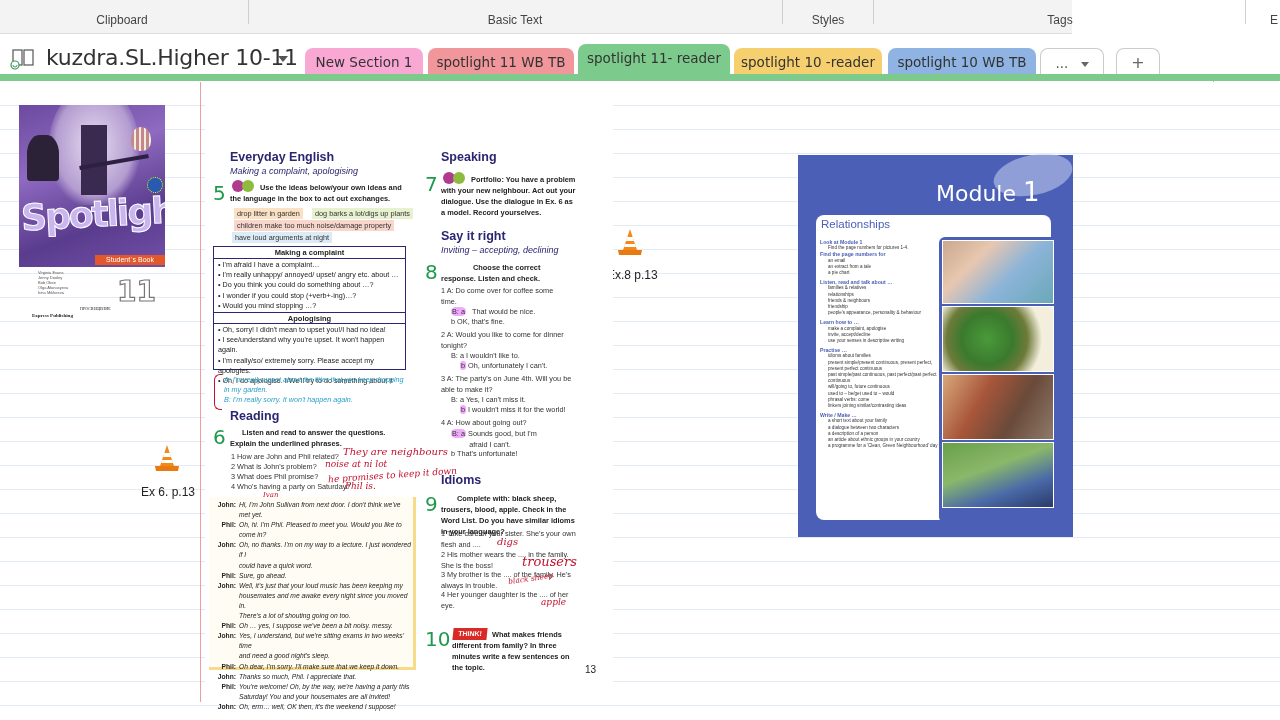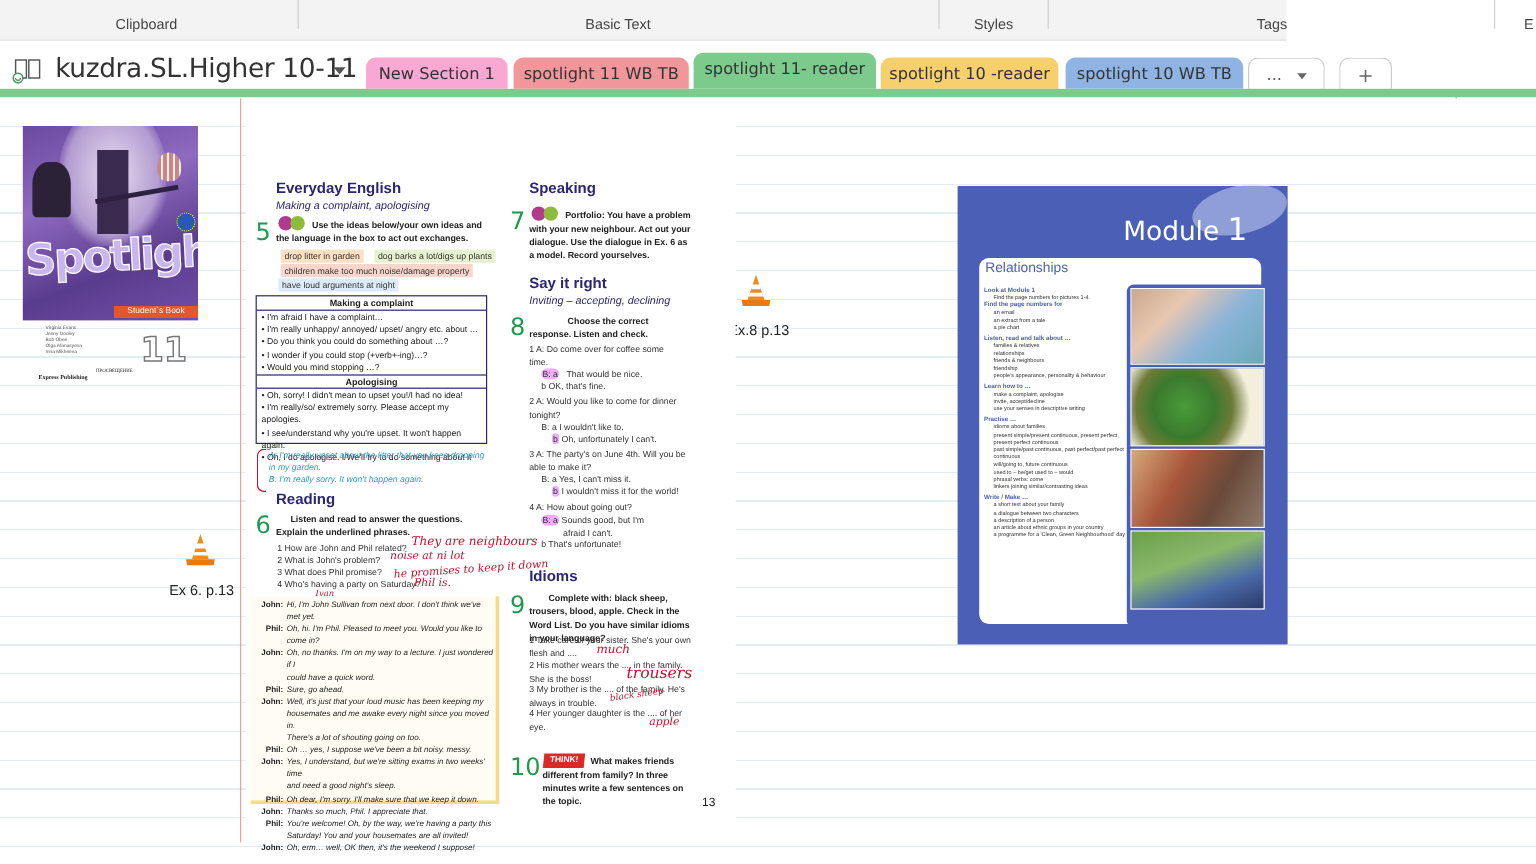--- a/index.html
+++ b/index.html
@@ -164,22 +164,22 @@
   <ul>
     <li>I'm afraid I have a complaint…</li>
     <li>I'm really unhappy/ annoyed/ upset/ angry etc. about …</li>
     <li>Do you think you could do something about …?</li>
     <li>I wonder if you could stop (+verb+-ing)…?</li>
     <li>Would you mind stopping …?</li>
   </ul>
   <div class="hdr hdr2">Apologising</div>
   <ul>
     <li>Oh, sorry! I didn't mean to upset you!/I had no idea!</li>
+    <li>I see/understand why you're upset. It won't happen again.</li>
     <li>I'm really/so/ extremely sorry. Please accept my apologies.</li>
-    <li>I see/understand why you're upset. It won't happen again.</li>
     <li>Oh, I do apologise. I/We'll try to do something about it</li>
   </ul>
 </div>
 <div style="position:absolute;left:214px;top:374px;width:8px;height:36px;border:1.5px solid #c2102c;border-right:none;border-radius:6px 0 0 6px"></div>
 <div class="ex" style="left:224px;top:375px;width:186px">A:  I'm really upset about the litter that you keep dropping in my garden.</div>
 <div class="ex" style="left:224px;top:395px;width:186px">B:  I'm really sorry. It won't happen again.</div>
 
 <div class="h2" style="left:230px;top:409px">Reading</div>
 <div class="num" style="left:213px;top:425px">6</div>
 <div class="instr" style="left:230px;top:427px;width:180px;text-indent:12px">Listen and read to answer the questions. Explain the underlined phrases.</div>
@@ -292,21 +292,21 @@
 <div class="resp" style="left:451px;top:429px;width:100px"><span class="hl">B: a</span> Sounds good, but I'm<br>&nbsp;&nbsp;&nbsp;&nbsp;&nbsp;&nbsp;&nbsp;&nbsp;&nbsp;afraid I can't.</div>
 <div class="resp" style="left:451px;top:449px">      b   That's unfortunate!</div>
 
 <div class="h2" style="left:441px;top:473px">Idioms</div>
 <div class="num" style="left:425px;top:492px">9</div>
 <div class="instr" style="left:441px;top:493px;width:135px;text-indent:16px">Complete with: black sheep, trousers, blood, apple. Check in the Word List. Do you have similar idioms in your language?</div>
 <div class="resp" style="left:441px;top:529px;width:135px">1   Take care of your sister. She's your own flesh and ....</div>
 <div class="resp" style="left:441px;top:550px;width:135px">2   His mother wears the .... in the family. She is the boss!</div>
 <div class="resp" style="left:441px;top:570px;width:135px">3   My brother is the .... of the family. He's always in trouble.</div>
 <div class="resp" style="left:441px;top:590px;width:135px">4   Her younger daughter is the .... of her eye.</div>
-<div class="hw" style="left:497px;top:536px;font-size:10px">much</div>
+<div class="hw" style="left:497px;top:536px;font-size:10px">digs</div>
 <div class="hw" style="left:522px;top:554px;font-size:13px">trousers</div>
 <div class="hw" style="left:508px;top:574px;font-size:7.5px;transform:rotate(-8deg)">black sheep</div>
 <div class="hw" style="left:541px;top:597px;font-size:9px">apple</div>
 
 <div class="num" style="left:425px;top:627px">10</div>
 <div class="think">THINK!</div>
 <div class="instr" style="left:452px;top:629px;width:130px;text-indent:40px">What makes friends different from family? In three minutes write a few sentences on the topic.</div>
 <div class="pagenum">13</div>
 
 <div class="mod">

